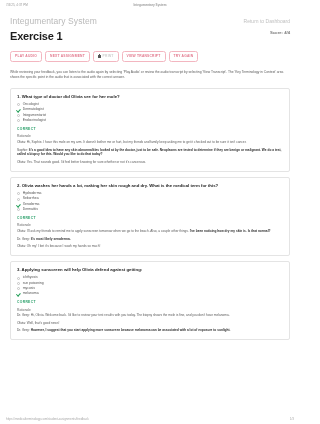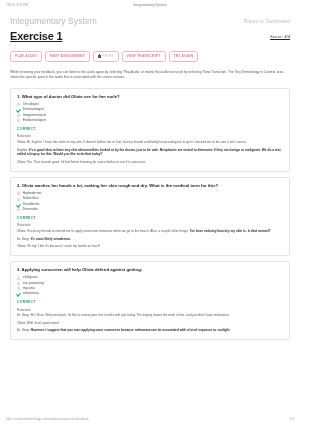--- a/index.html
+++ b/index.html
@@ -49,24 +49,23 @@
 
   
   .page {
     position: absolute;
     top: 30px; left: 0; right: 0; bottom: 14px;
     padding: 0 10px;
   }
 
   .title-row {
     display: flex;
-    align-items: center;
+    align-items: flex-start;
     justify-content: space-between;
     margin-bottom: 9px;
-    text-decoration: underline;
   }
   .ex-title {
     font-size: 11px;
     font-weight: 700;
     color: #1d1d1d;
     letter-spacing: -0.2px;
   }
   .score {
     font-size: 4.2px;
     color: #7b7b7b;

